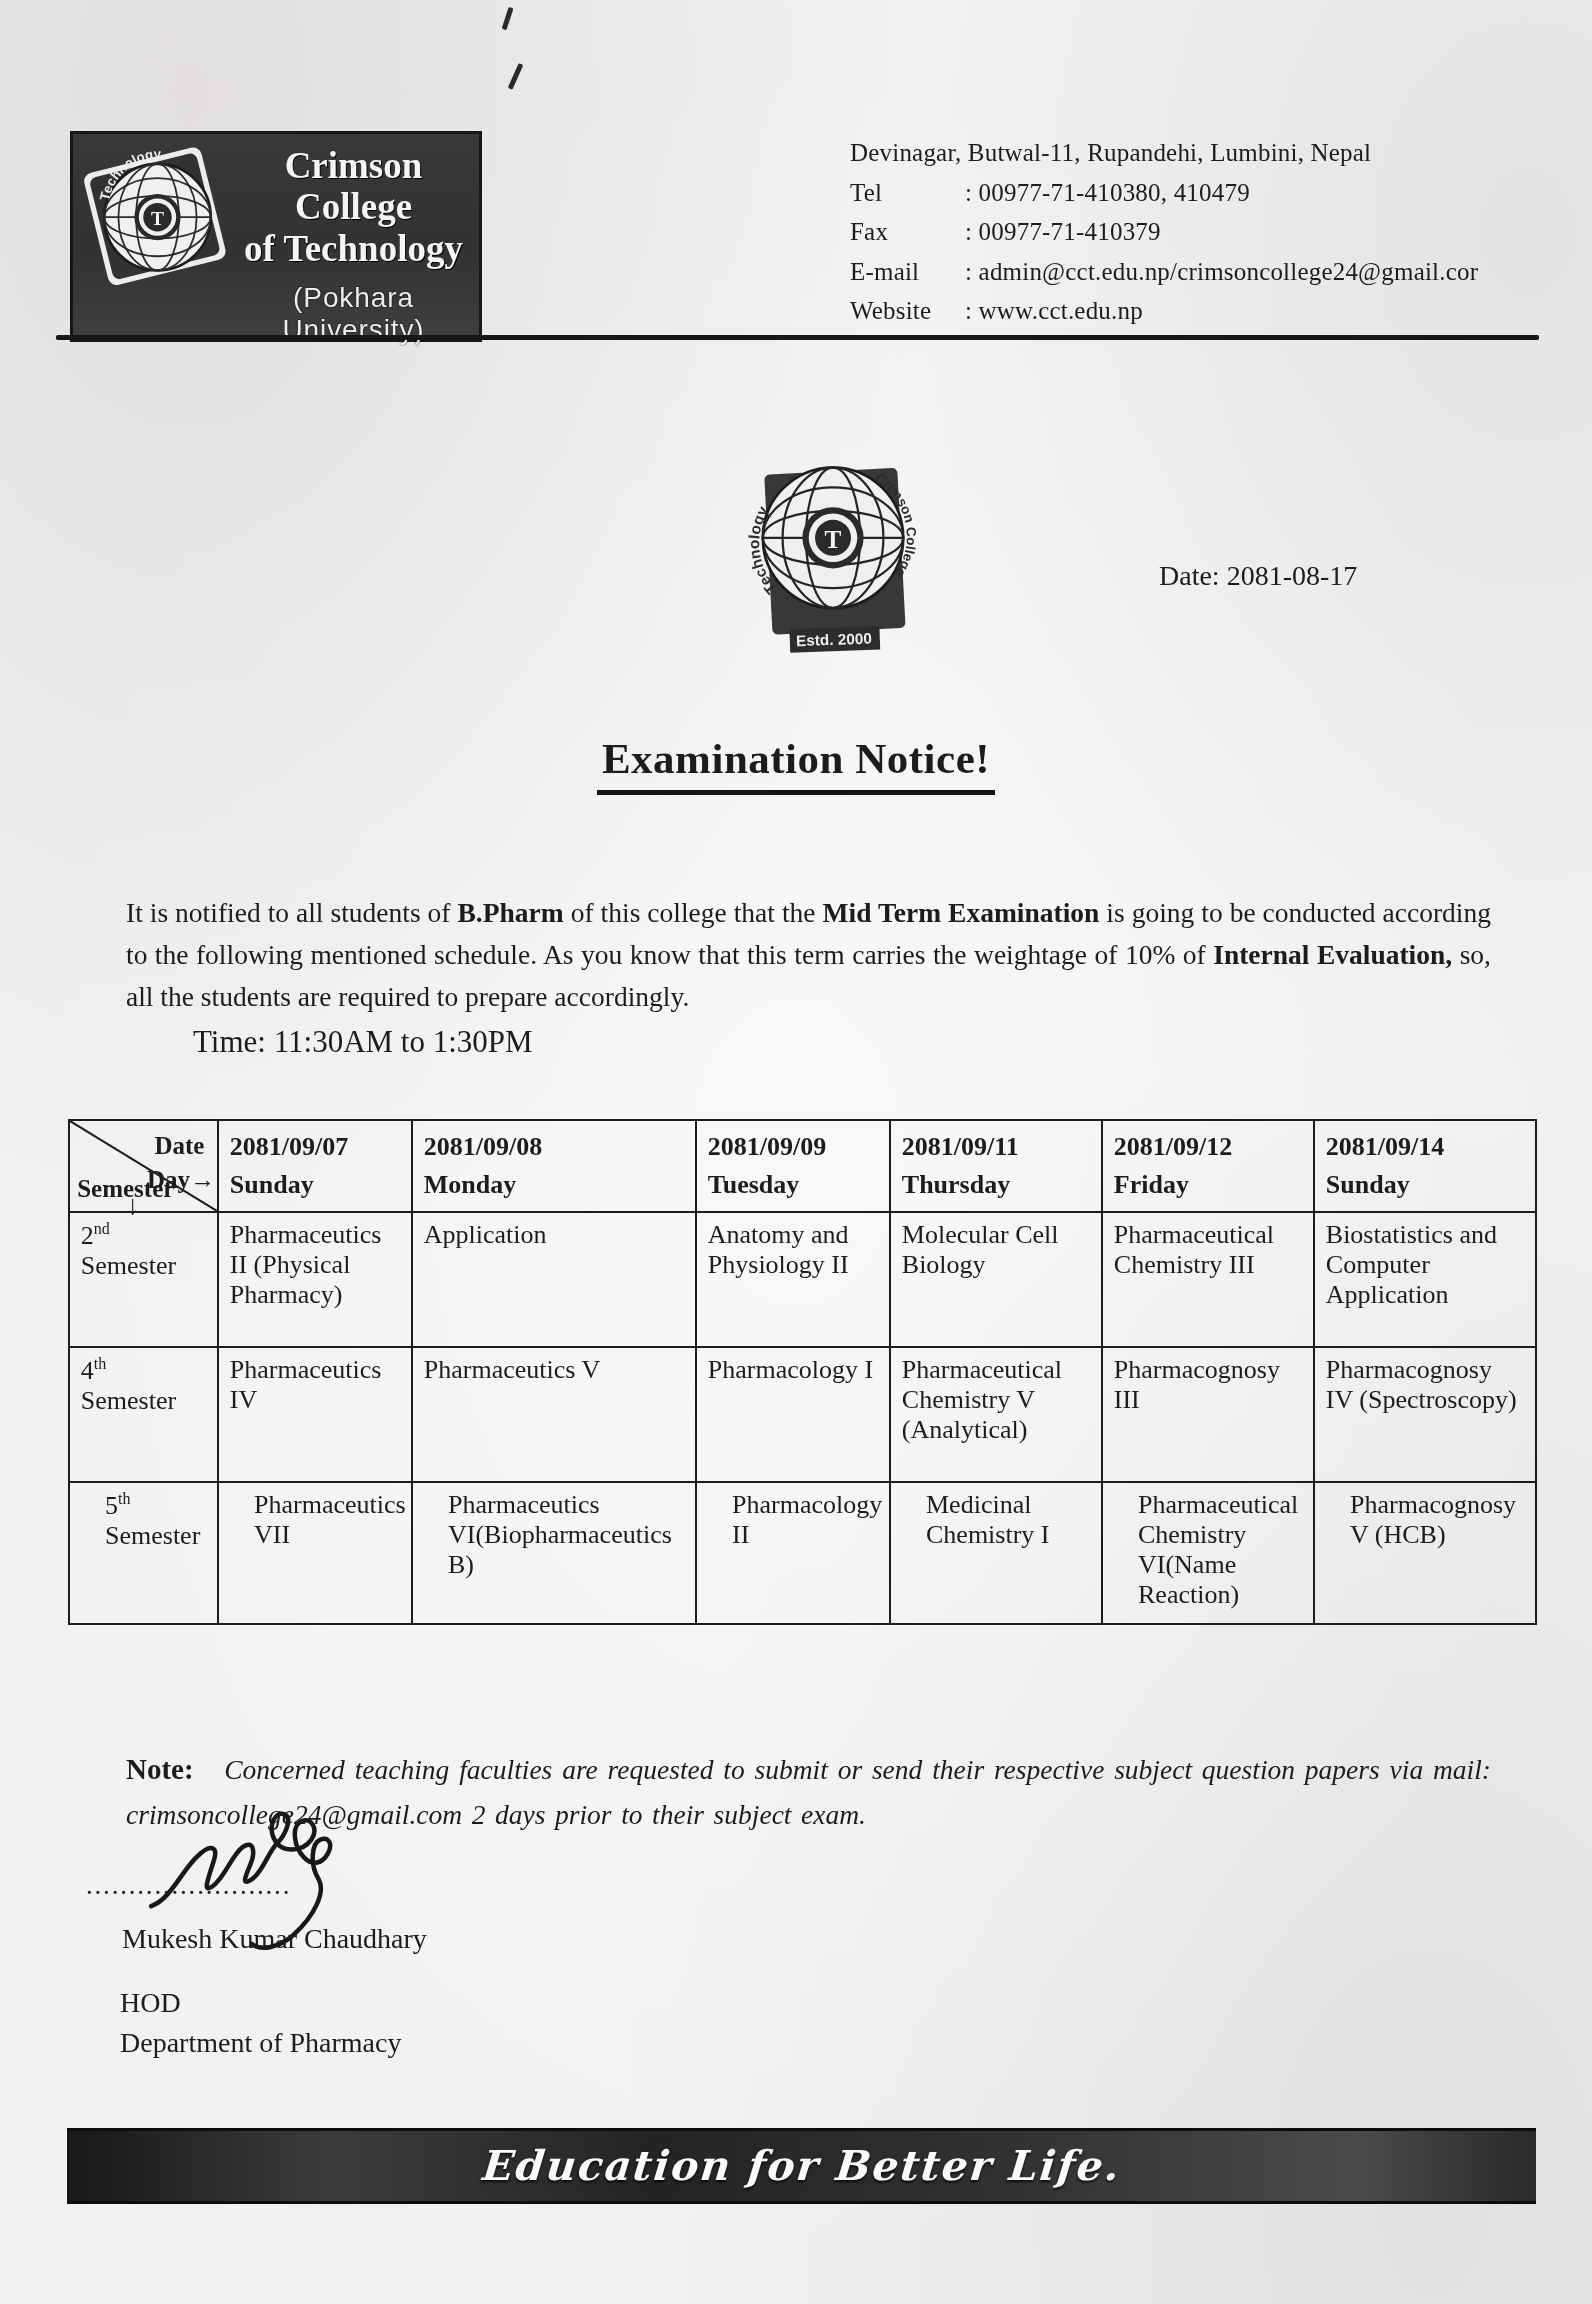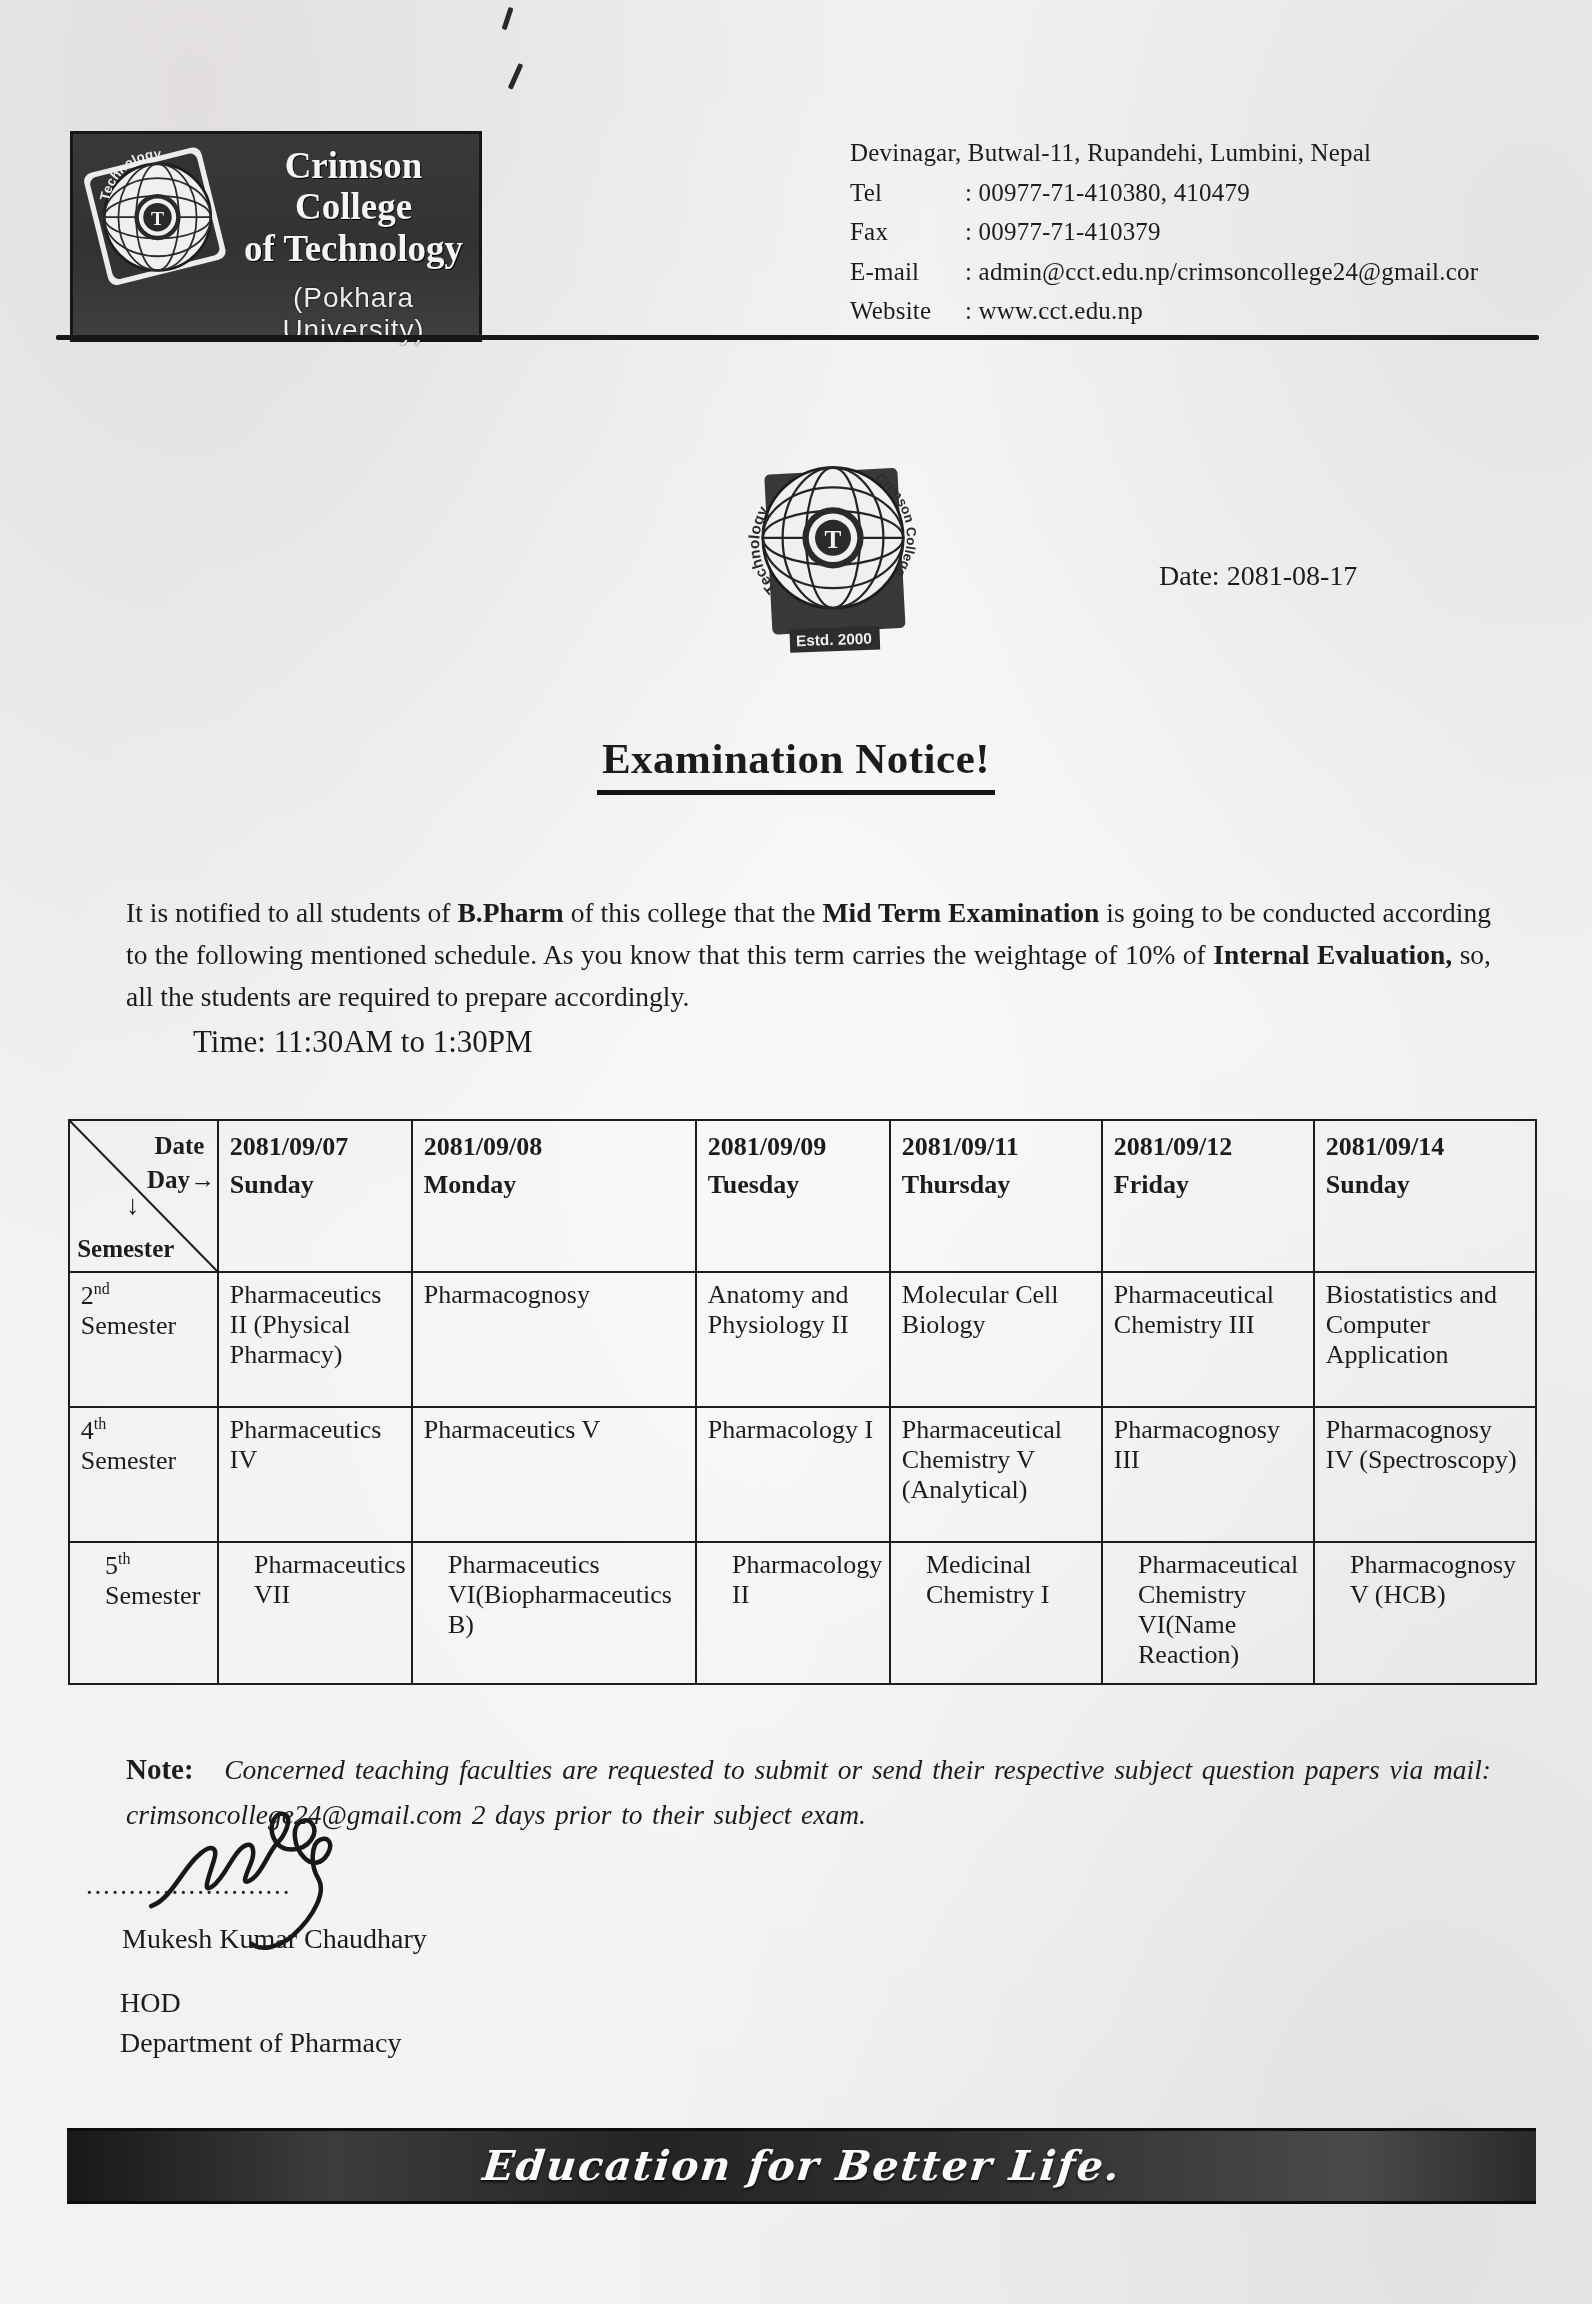--- a/index.html
+++ b/index.html
@@ -63,21 +63,21 @@
   .exam-table{
     position:absolute;left:68px;top:1119px;width:1464px;
     border-collapse:collapse;table-layout:fixed;
     font-size:26px;
   }
   .exam-table td,.exam-table th{
     border:2.7px solid #1d1d1d;vertical-align:top;text-align:left;
     padding:7.2px 10.8px;box-sizing:border-box;font-weight:normal;
   }
   .exam-table th{font-weight:bold;font-size:26px;line-height:1.45;}
-  .corner-cell{position:relative;padding:18px !important;height:152px;}
+  .corner-cell{position:relative;padding:18px !important;height:92px;}
   .corner-svg{position:absolute;left:0;top:0;width:100%;height:100%;}
   .corner-date{position:absolute;right:12.6px;top:7.2px;font-weight:bold;font-size:25px;}
   .corner-day{position:absolute;right:27px;top:41px;font-weight:bold;font-size:25px;}
   .corner-arrow-r{position:absolute;right:1.8px;top:41px;font-size:25px;font-weight:bold;}
   .corner-arrow-d{position:absolute;left:56px;top:65px;font-size:27px;font-weight:bold;}
   .corner-sem{position:absolute;left:7.2px;bottom:3.6px;font-weight:bold;font-size:25px;}
   .sem-cell sup{font-size:16px;}
   .row-h1 td{height:135px;}
   .row-h2 td{height:135px;}
   .row-h3 td{height:142px;padding-left:35px;}
@@ -227,21 +227,21 @@
       <th><span>2081/09/07</span><br><span>Sunday</span></th>
       <th><span>2081/09/08</span><br><span>Monday</span></th>
       <th><span>2081/09/09</span><br><span>Tuesday</span></th>
       <th><span>2081/09/11</span><br><span>Thursday</span></th>
       <th><span>2081/09/12</span><br><span>Friday</span></th>
       <th><span>2081/09/14</span><br><span>Sunday</span></th>
     </tr>
     <tr class="row-h1">
       <td class="sem-cell"><span>2</span><sup>nd</sup><br><span>Semester</span></td>
       <td>Pharmaceutics II (Physical Pharmacy)</td>
-      <td>Pharmacognosy</td>
+      <td>Application</td>
       <td>Anatomy and Physiology II</td>
       <td>Molecular Cell Biology</td>
       <td>Pharmaceutical Chemistry III</td>
       <td>Biostatistics and Computer Application</td>
     </tr>
     <tr class="row-h2">
       <td class="sem-cell"><span>4</span><sup>th</sup><br><span>Semester</span></td>
       <td>Pharmaceutics IV</td>
       <td>Pharmaceutics V</td>
       <td>Pharmacology I</td>

